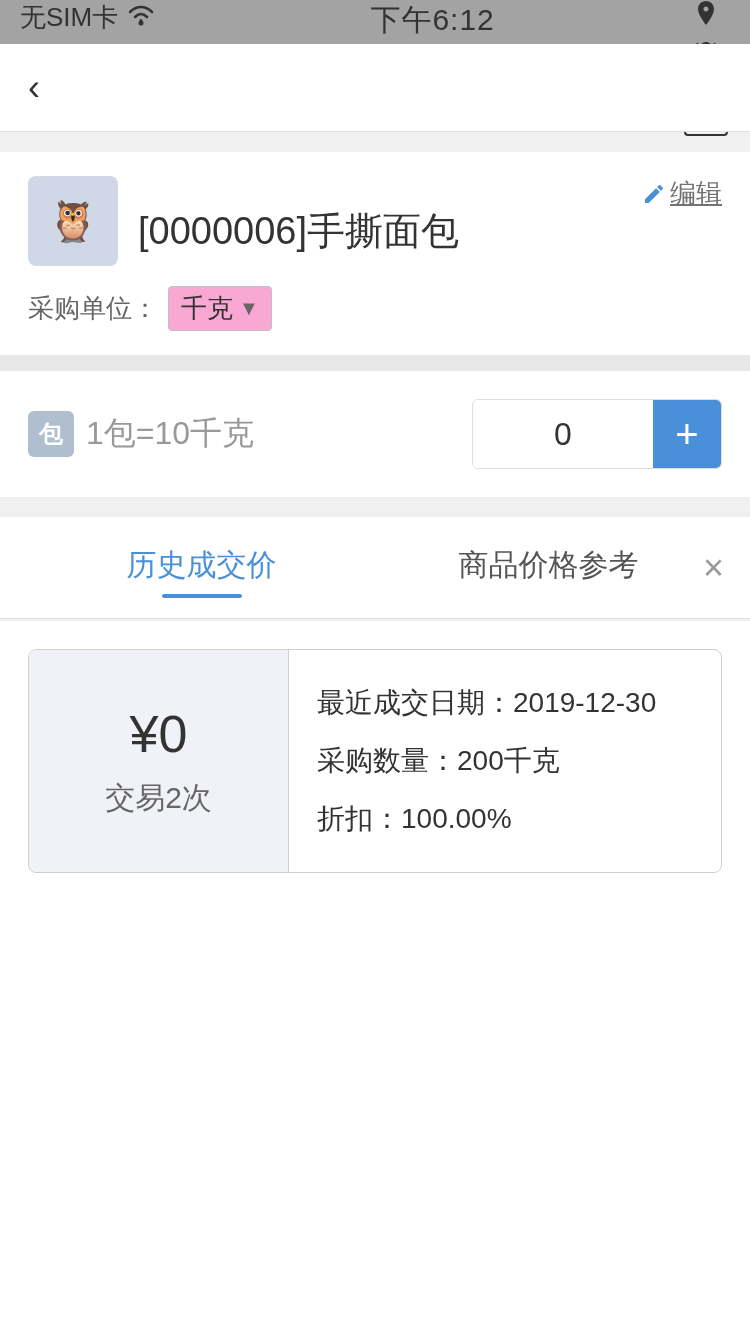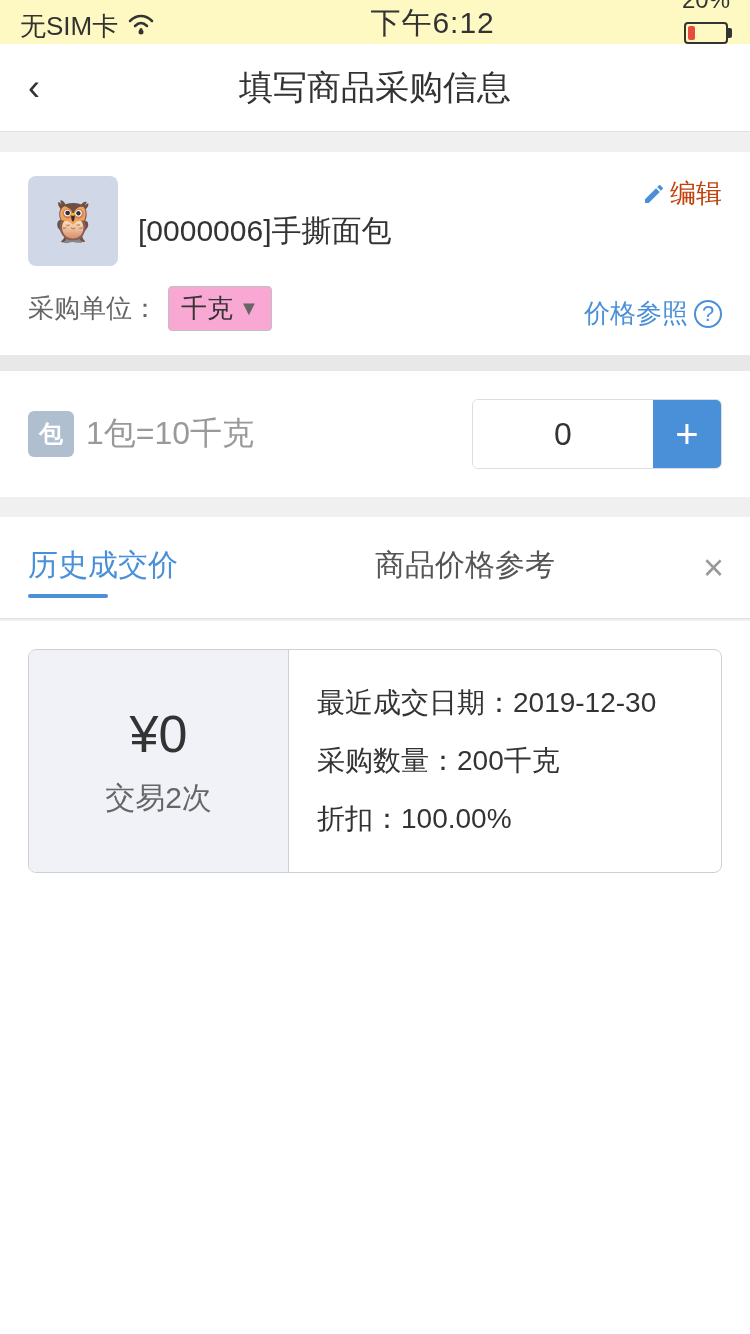--- a/index.html
+++ b/index.html
@@ -9,23 +9,23 @@
       min-height: 1334px;
       font-family: -apple-system, "PingFang SC", "Helvetica Neue", Arial, sans-serif;
       background: #f0f0f0;
       color: #333;
     }
 
     
     .status-bar {
       width: 750px;
       height: 44px;
-      background: #fef9c3;
-      display: flex;
-      align-items: flex-end;
+      background: #a3a3a3;
+      display: flex;
+      align-items: flex-start;
       justify-content: space-between;
       padding: 0 20px;
       font-size: 28px;
     }
     .status-left {
       display: flex;
       align-items: center;
       gap: 8px;
       font-size: 26px;
     }
@@ -119,33 +119,34 @@
       display: flex;
       align-items: center;
       justify-content: center;
       flex-shrink: 0;
     }
     .owl-icon {
       font-size: 40px;
       color: #7a9bb5;
     }
     .product-name {
-      font-size: 30px;
+      font-size: 38px;
       color: #333;
       font-weight: 500;
       margin-top: 20px;
     }
     .edit-btn {
       font-size: 26px;
-      color: #c2410c;
+      color: #737373;
       display: flex;
       align-items: center;
       gap: 4px;
       cursor: pointer;
       flex-shrink: 0;
+      text-decoration: underline;
     }
     .product-unit-row {
       display: flex;
       align-items: flex-end;
       justify-content: space-between;
       margin-top: 4px;
     }
     .unit-label {
       font-size: 26px;
       color: #666;
@@ -261,21 +262,21 @@
     .tabs-row {
       display: flex;
       align-items: center;
       padding: 0 28px;
       position: relative;
     }
     .tab-item {
       flex: 1;
       display: flex;
       flex-direction: column;
-      align-items: flex-start;
+      align-items: center;
       padding: 28px 0 20px;
       cursor: pointer;
     }
     .tab-label {
       font-size: 30px;
     }
     .tab-label.active {
       color: #4a90d9;
     }
     .tab-label.inactive {
@@ -385,21 +386,20 @@
     <span>
       <div class="battery-body">
         <div class="battery-fill"></div>
       </div>
     </span>
   </div>
 </div>
 
 <div class="nav-bar">
   <div class="nav-back">‹</div>
-  <div class="nav-title">填写商品采购信息</div>
 </div>
 
 <div class="product-card">
   <div class="product-header">
     <div class="product-left">
       <div class="product-image">
         <span class="owl-icon">🦉</span>
       </div>
       <div class="product-name">[0000006]手撕面包</div>
     </div>
@@ -411,24 +411,20 @@
     </div>
   </div>
   <div class="product-unit-row">
     <div style="display:flex;align-items:center;gap:10px;">
       <span class="unit-label">采购单位：</span>
       <div class="unit-select">
         <span>千克</span>
         <span class="unit-select-arrow">▼</span>
       </div>
     </div>
-    <div class="price-ref">
-      <span>价格参照</span>
-      <div class="price-ref-icon">?</div>
-    </div>
   </div>
 </div>
 
 <div class="divider-thick"></div>
 
 <div class="quantity-row">
   <div class="quantity-unit-info">
     <div class="qty-unit-box">包</div>
     <span class="qty-conversion">1包=10千克</span>
   </div>

